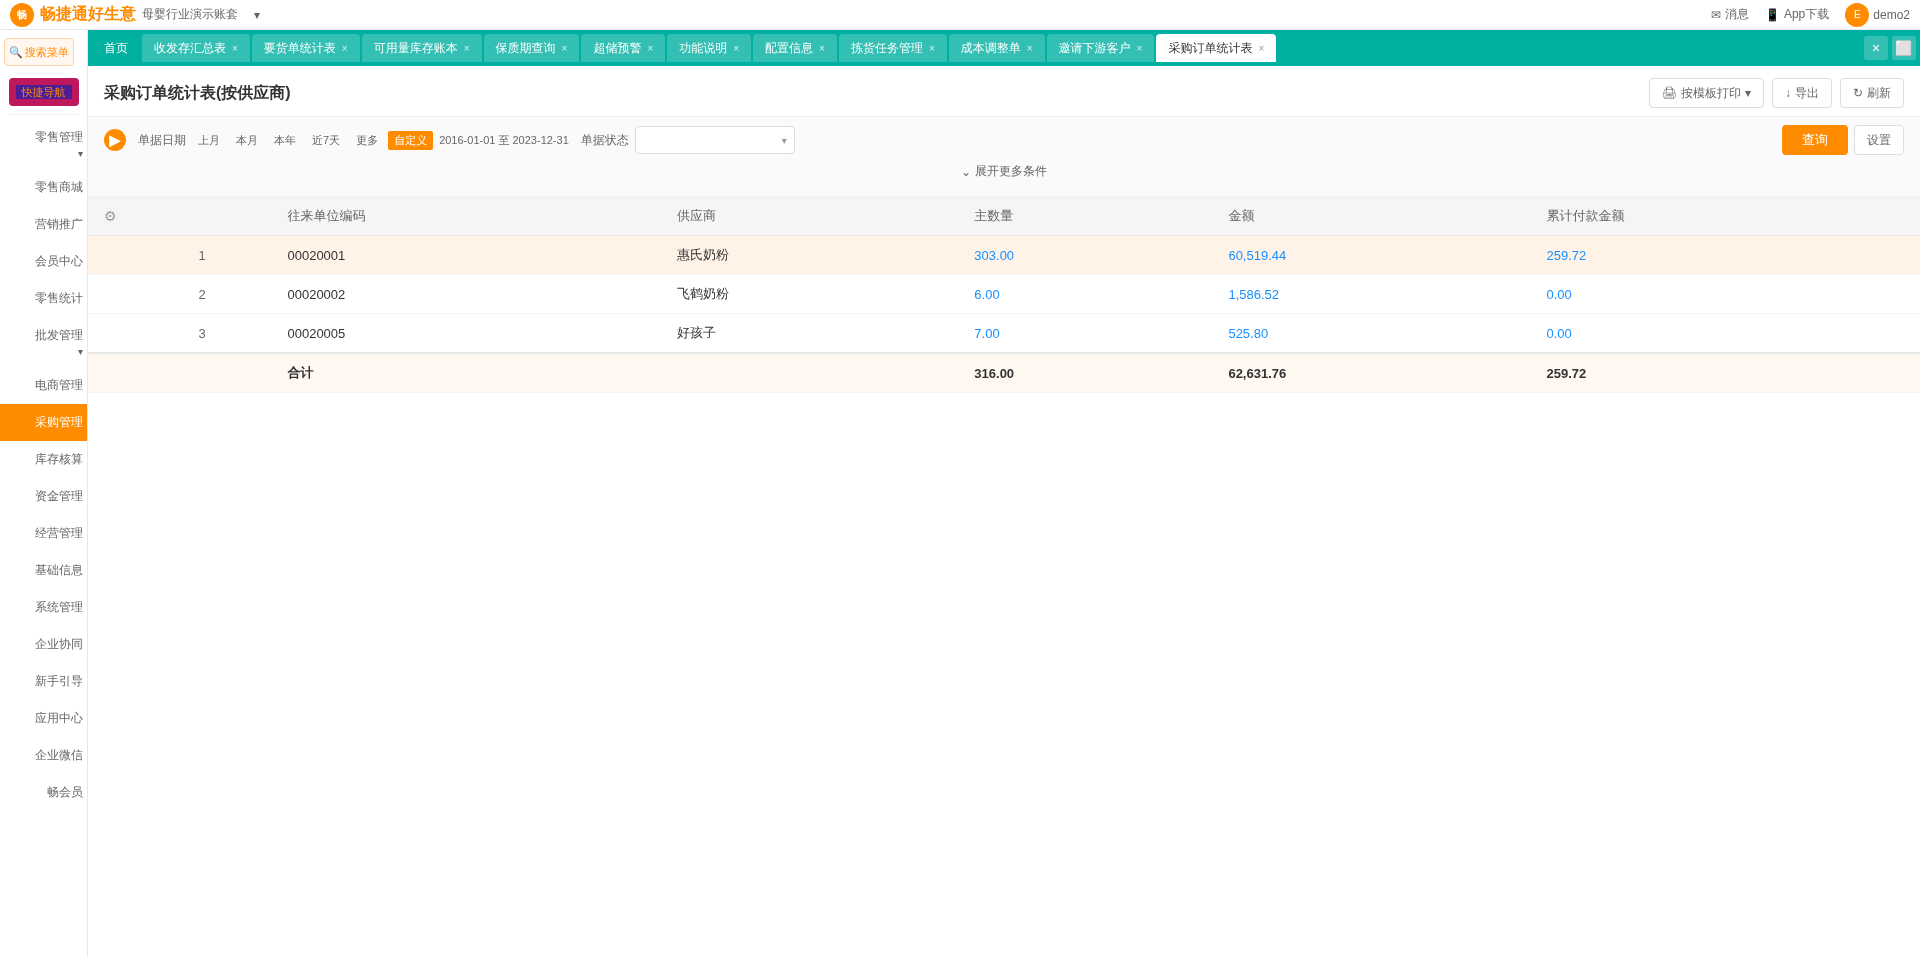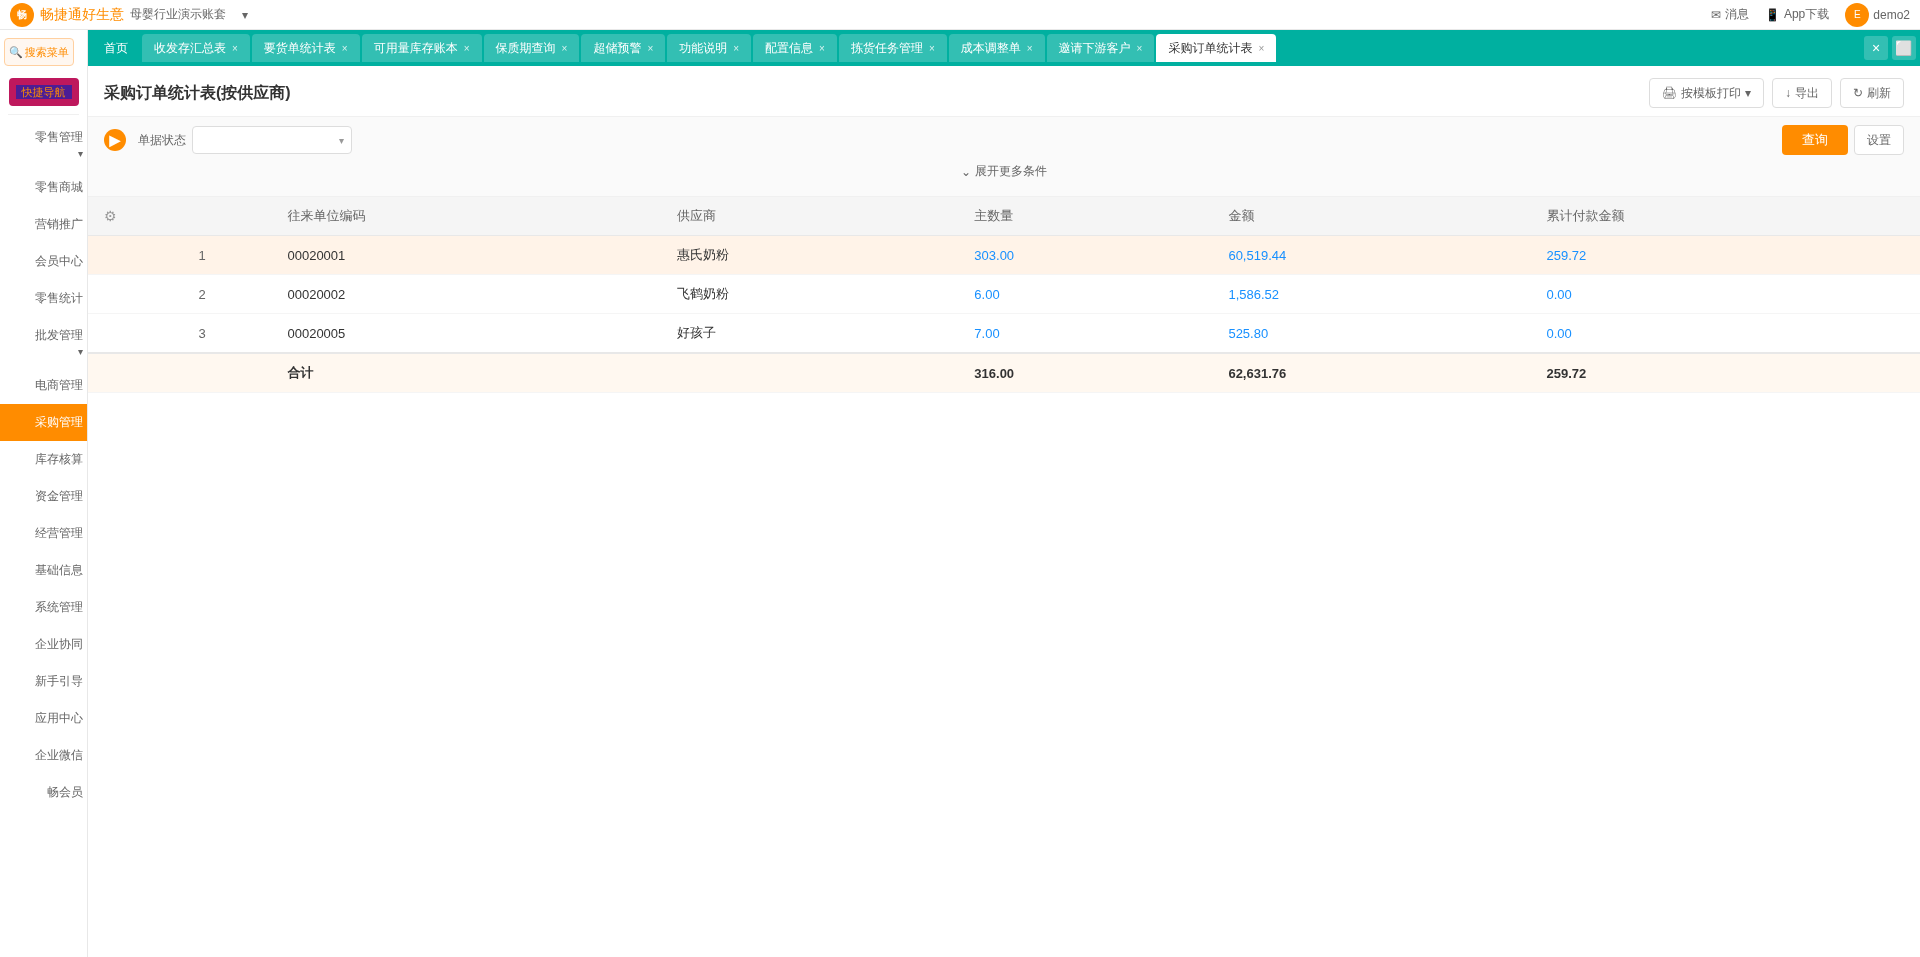--- a/index.html
+++ b/index.html
@@ -2,21 +2,21 @@
 <html><head>
   <meta charset="utf-8">
   <style>
     * { box-sizing: border-box; margin: 0; padding: 0; }
     body { font-family: 'Microsoft YaHei', Arial, sans-serif; font-size: 13px; background: #f5f5f5; color: #333; display: flex; flex-direction: column; height: 957px; overflow: hidden; }
 
     
     .top-bar { height: 30px; background: #fff; display: flex; align-items: center; justify-content: space-between; padding: 0 10px; border-bottom: 1px solid #e8e8e8; }
     .top-bar-left { display: flex; align-items: center; gap: 6px; }
     .logo-icon { width: 24px; height: 24px; background: #ff8c00; border-radius: 50%; display: flex; align-items: center; justify-content: center; color: white; font-size: 10px; font-weight: bold; }
-    .logo-text { color: #ff8c00; font-size: 14px; font-weight: normal; }
+    .logo-text { color: #ff8c00; font-size: 16px; font-weight: bold; }
     .workspace-selector { display: flex; align-items: center; gap: 16px; font-size: 12px; color: #666; cursor: pointer; }
     .top-bar-right { display: flex; align-items: center; gap: 16px; }
     .top-bar-icon { display: flex; align-items: center; gap: 4px; font-size: 12px; color: #666; cursor: pointer; }
     .user-avatar { width: 24px; height: 24px; border-radius: 50%; background: #ff8c00; display: flex; align-items: center; justify-content: center; color: white; font-size: 10px; }
 
     
     .main-layout { display: flex; flex: 1; overflow: hidden; }
 
     
     .sidebar { width: 88px; background: #fff; border-right: 1px solid #e8e8e8; display: flex; flex-direction: column; overflow-y: auto; }
@@ -269,20 +269,32 @@
           <button class="btn-refresh">
             <span>↻</span>
             <span>刷新</span>
           </button>
         </div>
       </div>
 
       <div class="filter-bar">
         <div class="filter-row">
           <div class="filter-toggle">▶</div>
+          <div class="filter-group">
+            <span class="filter-label">单据日期</span>
+            <div class="date-shortcuts">
+              <span class="date-shortcut">上月</span>
+              <span class="date-shortcut">本月</span>
+              <span class="date-shortcut">本年</span>
+              <span class="date-shortcut">近7天</span>
+              <span class="date-shortcut">更多</span>
+              <span class="custom-tag">自定义</span>
+            </div>
+            <span class="date-range">2016-01-01 至 2023-12-31</span>
+          </div>
 
           <div class="filter-group">
             <span class="filter-label">单据状态</span>
             <div class="select-wrapper">
               <div class="filter-select" style="min-width:160px;">
                 <span></span>
               </div>
               <span class="select-arrow">▾</span>
             </div>
           </div>

